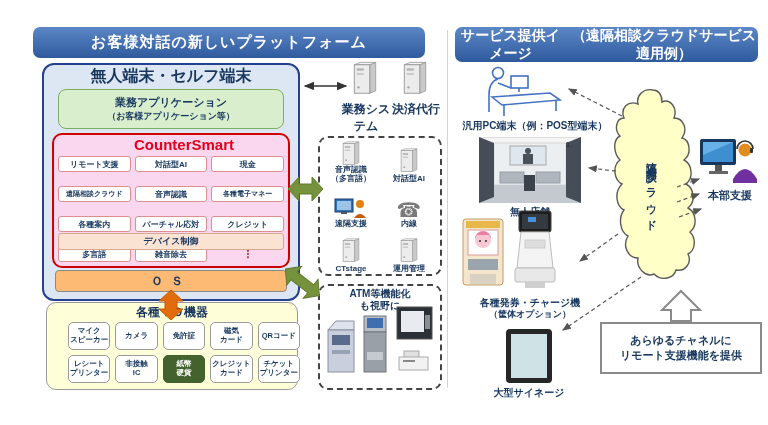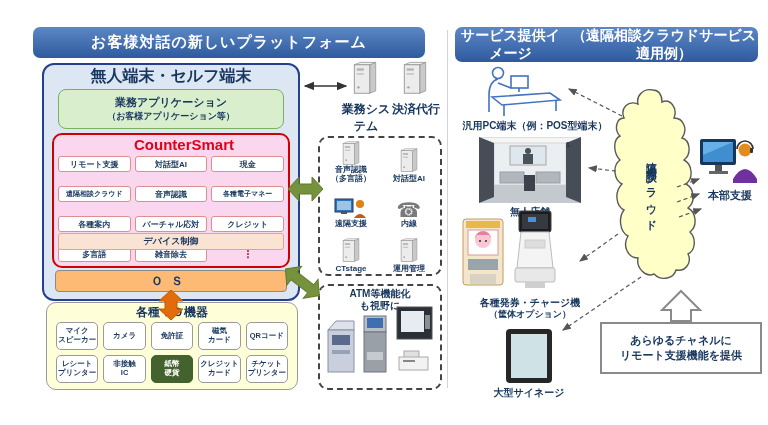--- a/index.html
+++ b/index.html
@@ -34,21 +34,21 @@
   .chip.dots{background:transparent;border:none;color:#b04a5e;font-size:11px;font-weight:bold;}
   .devctl{left:58px;top:233px;width:226px;height:17px;background:#fbe3d4;border:1px solid #d9a98f;
           border-radius:3px;font-size:9px;font-weight:bold;box-sizing:border-box;}
   .osbox{left:55px;top:270px;width:232px;height:22px;background:#fdba74;border:1.5px solid #8a8a8a;
          border-radius:4px;font-size:12px;font-weight:bold;letter-spacing:8px;box-sizing:border-box;}
 
   
   .iobox{left:46px;top:302px;width:252px;height:88px;background:#feffd9;border:1.5px solid #9a9a9a;
          border-radius:10px;box-sizing:border-box;}
   .io-title{left:46px;top:305px;width:252px;height:14px;font-size:12px;font-weight:bold;}
-  .io-grid{left:56px;top:322px;width:232px;display:grid;grid-template-columns:repeat(5,1fr);
+  .io-grid{left:68px;top:322px;width:232px;display:grid;grid-template-columns:repeat(5,1fr);
            grid-auto-rows:28px;gap:5px 5px;}
   .iochip{background:#fff;border:1px solid #9a9a9a;border-radius:5px;font-size:7.5px;font-weight:bold;
           display:flex;align-items:center;justify-content:center;text-align:center;
           white-space:pre-line;line-height:1.15;color:#17365d;}
   .iochip.dark{background:#44622e;border-color:#44622e;color:#fff;}
 
   
   .dashbox{border:2px dashed #444;border-radius:10px;box-sizing:border-box;background:#fff;}
   .svcbox{left:318px;top:136px;width:124px;height:140px;}
   .svc-grid{left:322px;top:140px;width:116px;display:grid;grid-template-columns:1fr 1fr;

